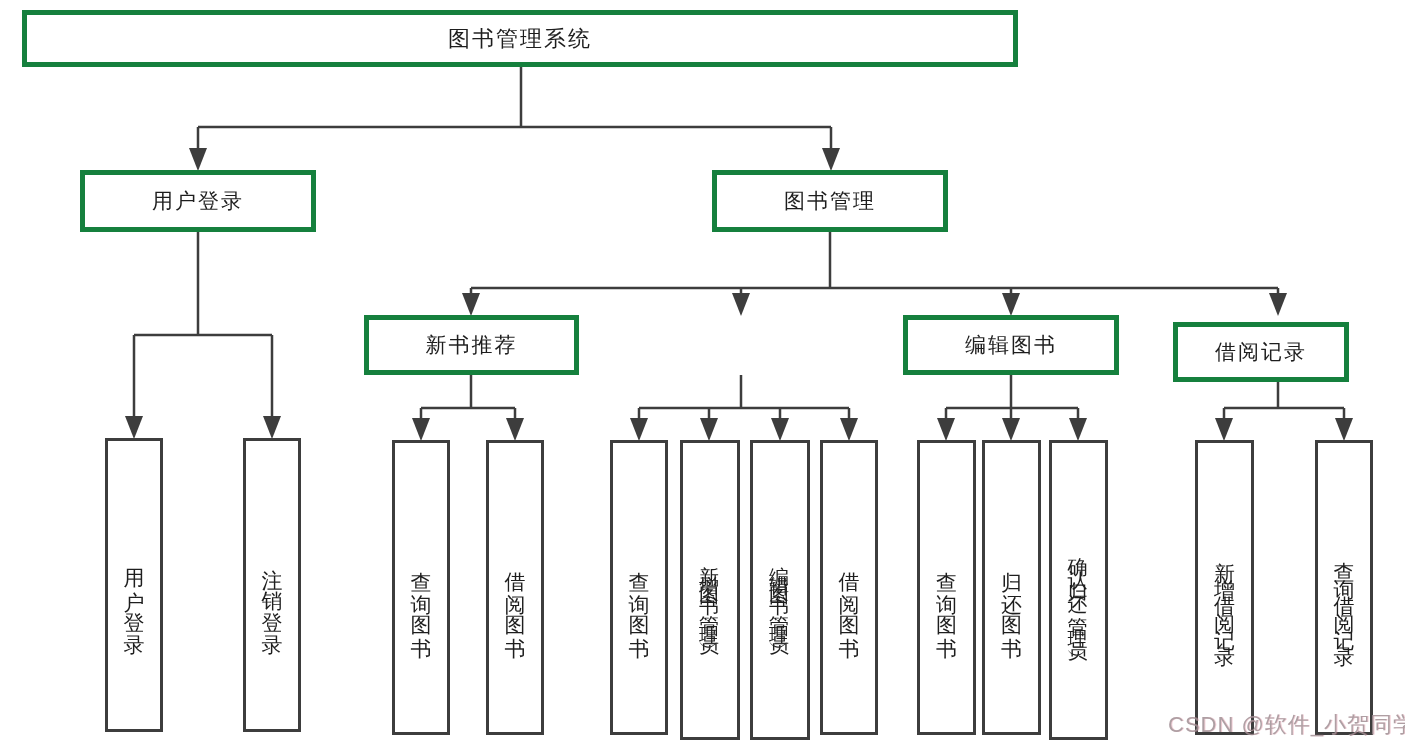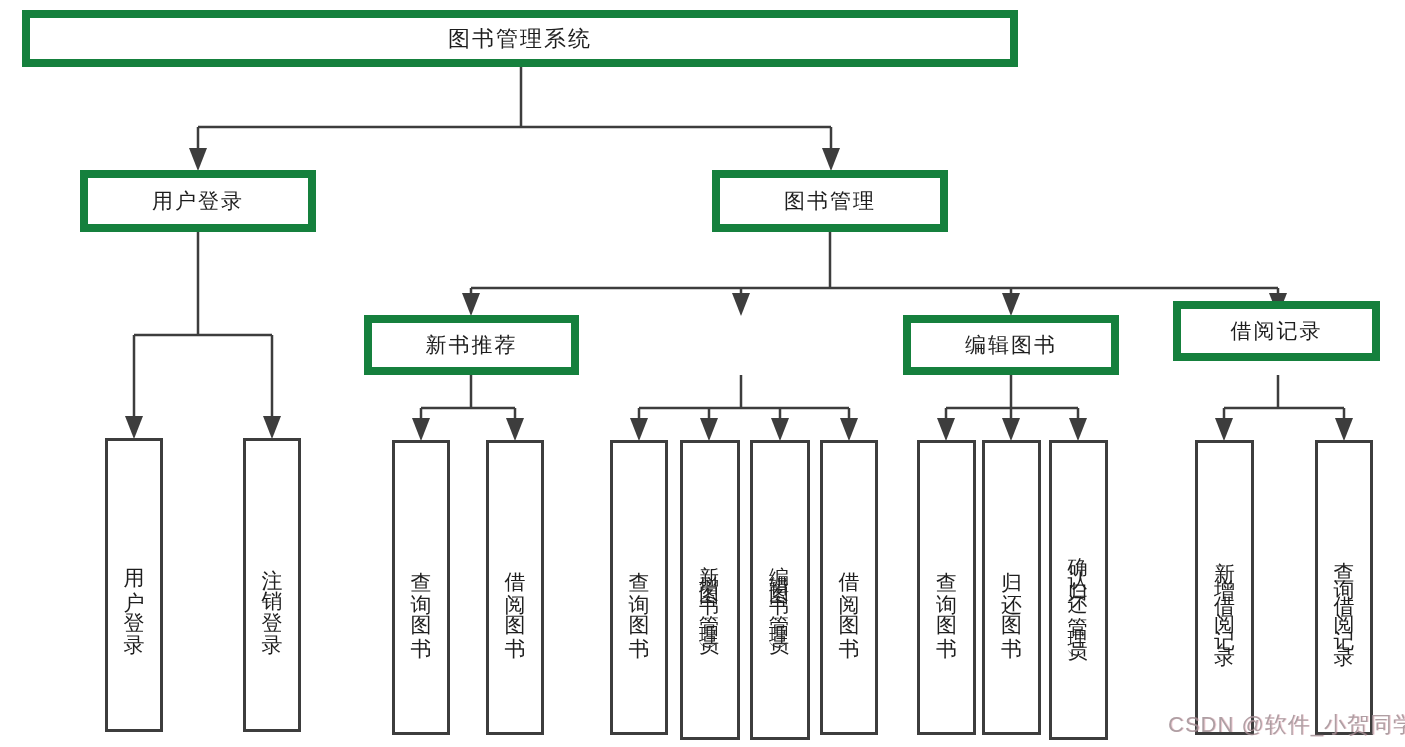--- a/index.html
+++ b/index.html
@@ -9,21 +9,21 @@
     background:#ffffff;
     overflow:hidden;
     font-family:"Liberation Sans","DejaVu Sans",sans-serif;
     color:#1e1e1e;
   }
   #wires{position:absolute;left:0;top:0;z-index:1;}
   .node{
     position:absolute;
     box-sizing:border-box;
     background:#ffffff;
-    border:8px solid #15803d;
+    border:5px solid #15803d;
     display:flex;align-items:center;justify-content:center;
     z-index:2;
   }
   .node .hlabel{
     font-size:21px;
     letter-spacing:2px;
     white-space:nowrap;
     color:#1e1e1e;
   }
   .root .hlabel{font-size:22px;}
@@ -112,21 +112,21 @@
   <div class="node" style="left:712px;top:170px;width:236px;height:62px">
     <span class="hlabel">图书管理</span>
   </div>
 
   <div class="node" style="left:364px;top:315px;width:215px;height:60px">
     <span class="hlabel">新书推荐</span>
   </div>
   <div class="node" style="left:903px;top:315px;width:216px;height:60px">
     <span class="hlabel">编辑图书</span>
   </div>
-  <div class="node" style="left:1173px;top:301px;width:207px;height:60px">
+  <div class="node" style="left:1173px;top:322px;width:176px;height:60px">
     <span class="hlabel">借阅记录</span>
   </div>
 
   <div class="leaf" style="left:105px;top:438px;width:58px;height:294px">
     <span class="vtext v4">用户登录</span>
   </div>
   <div class="leaf" style="left:243px;top:438px;width:58px;height:294px">
     <span class="vtext v4">注销登录</span>
   </div>
 

